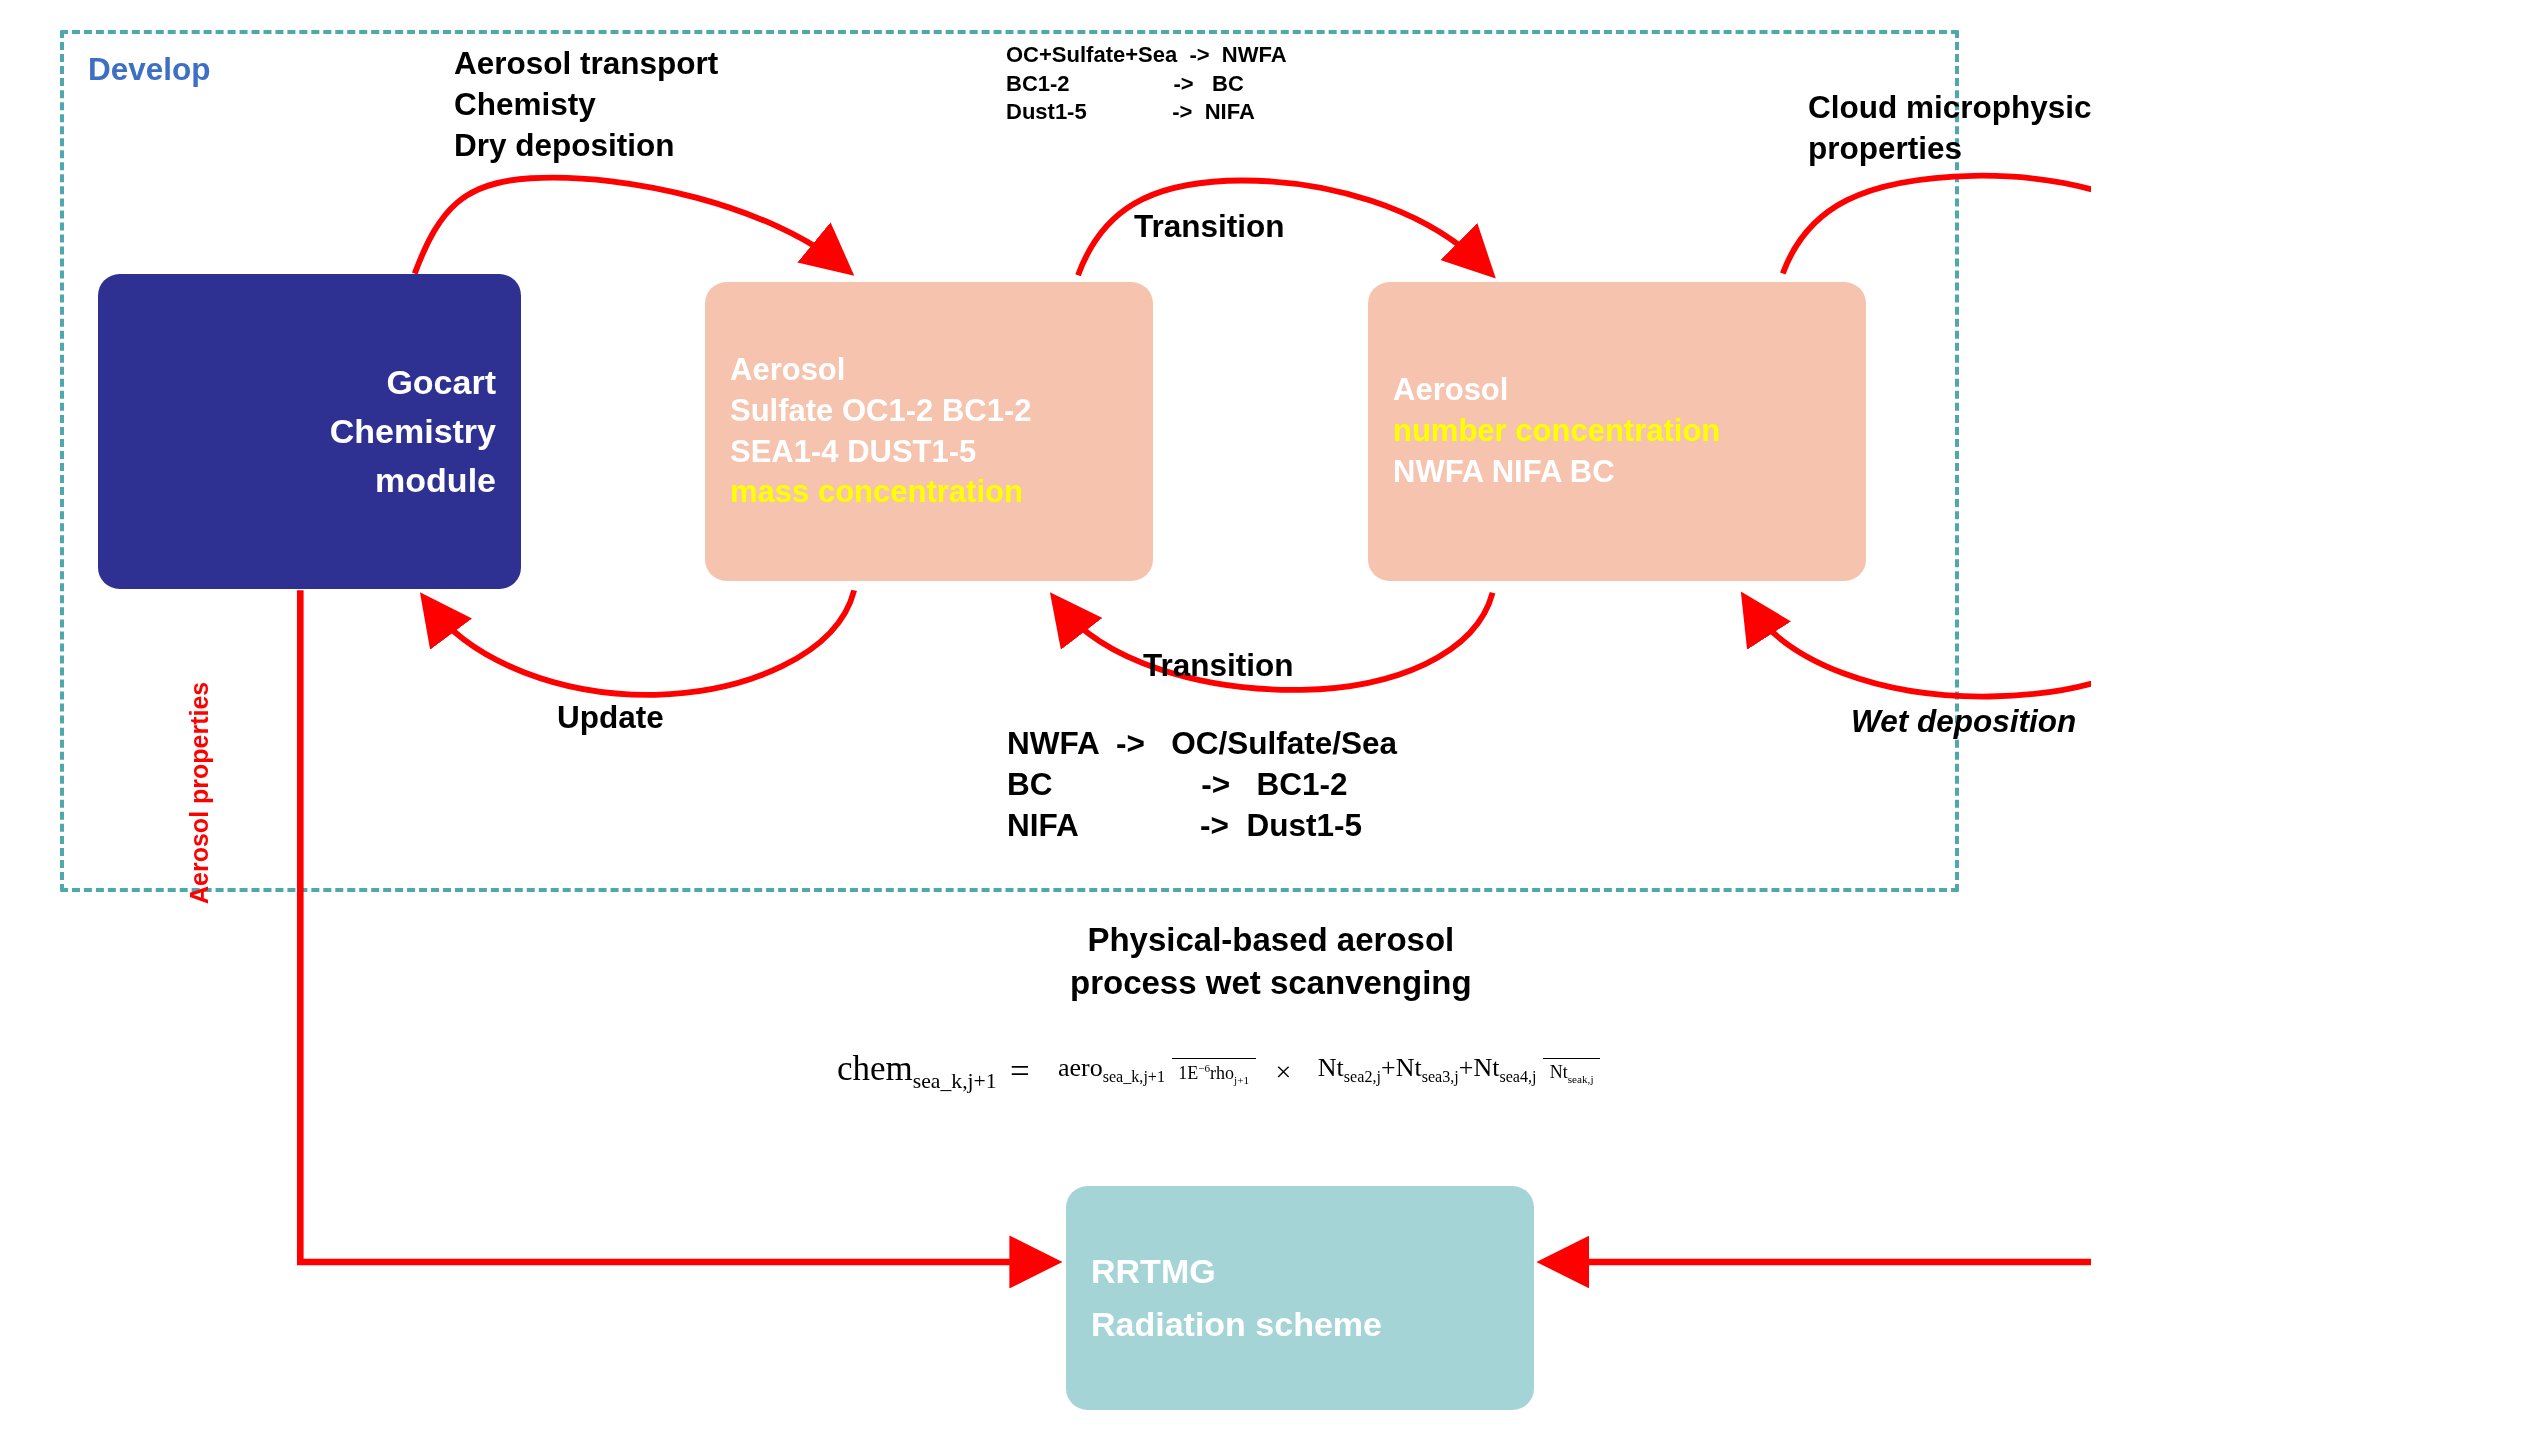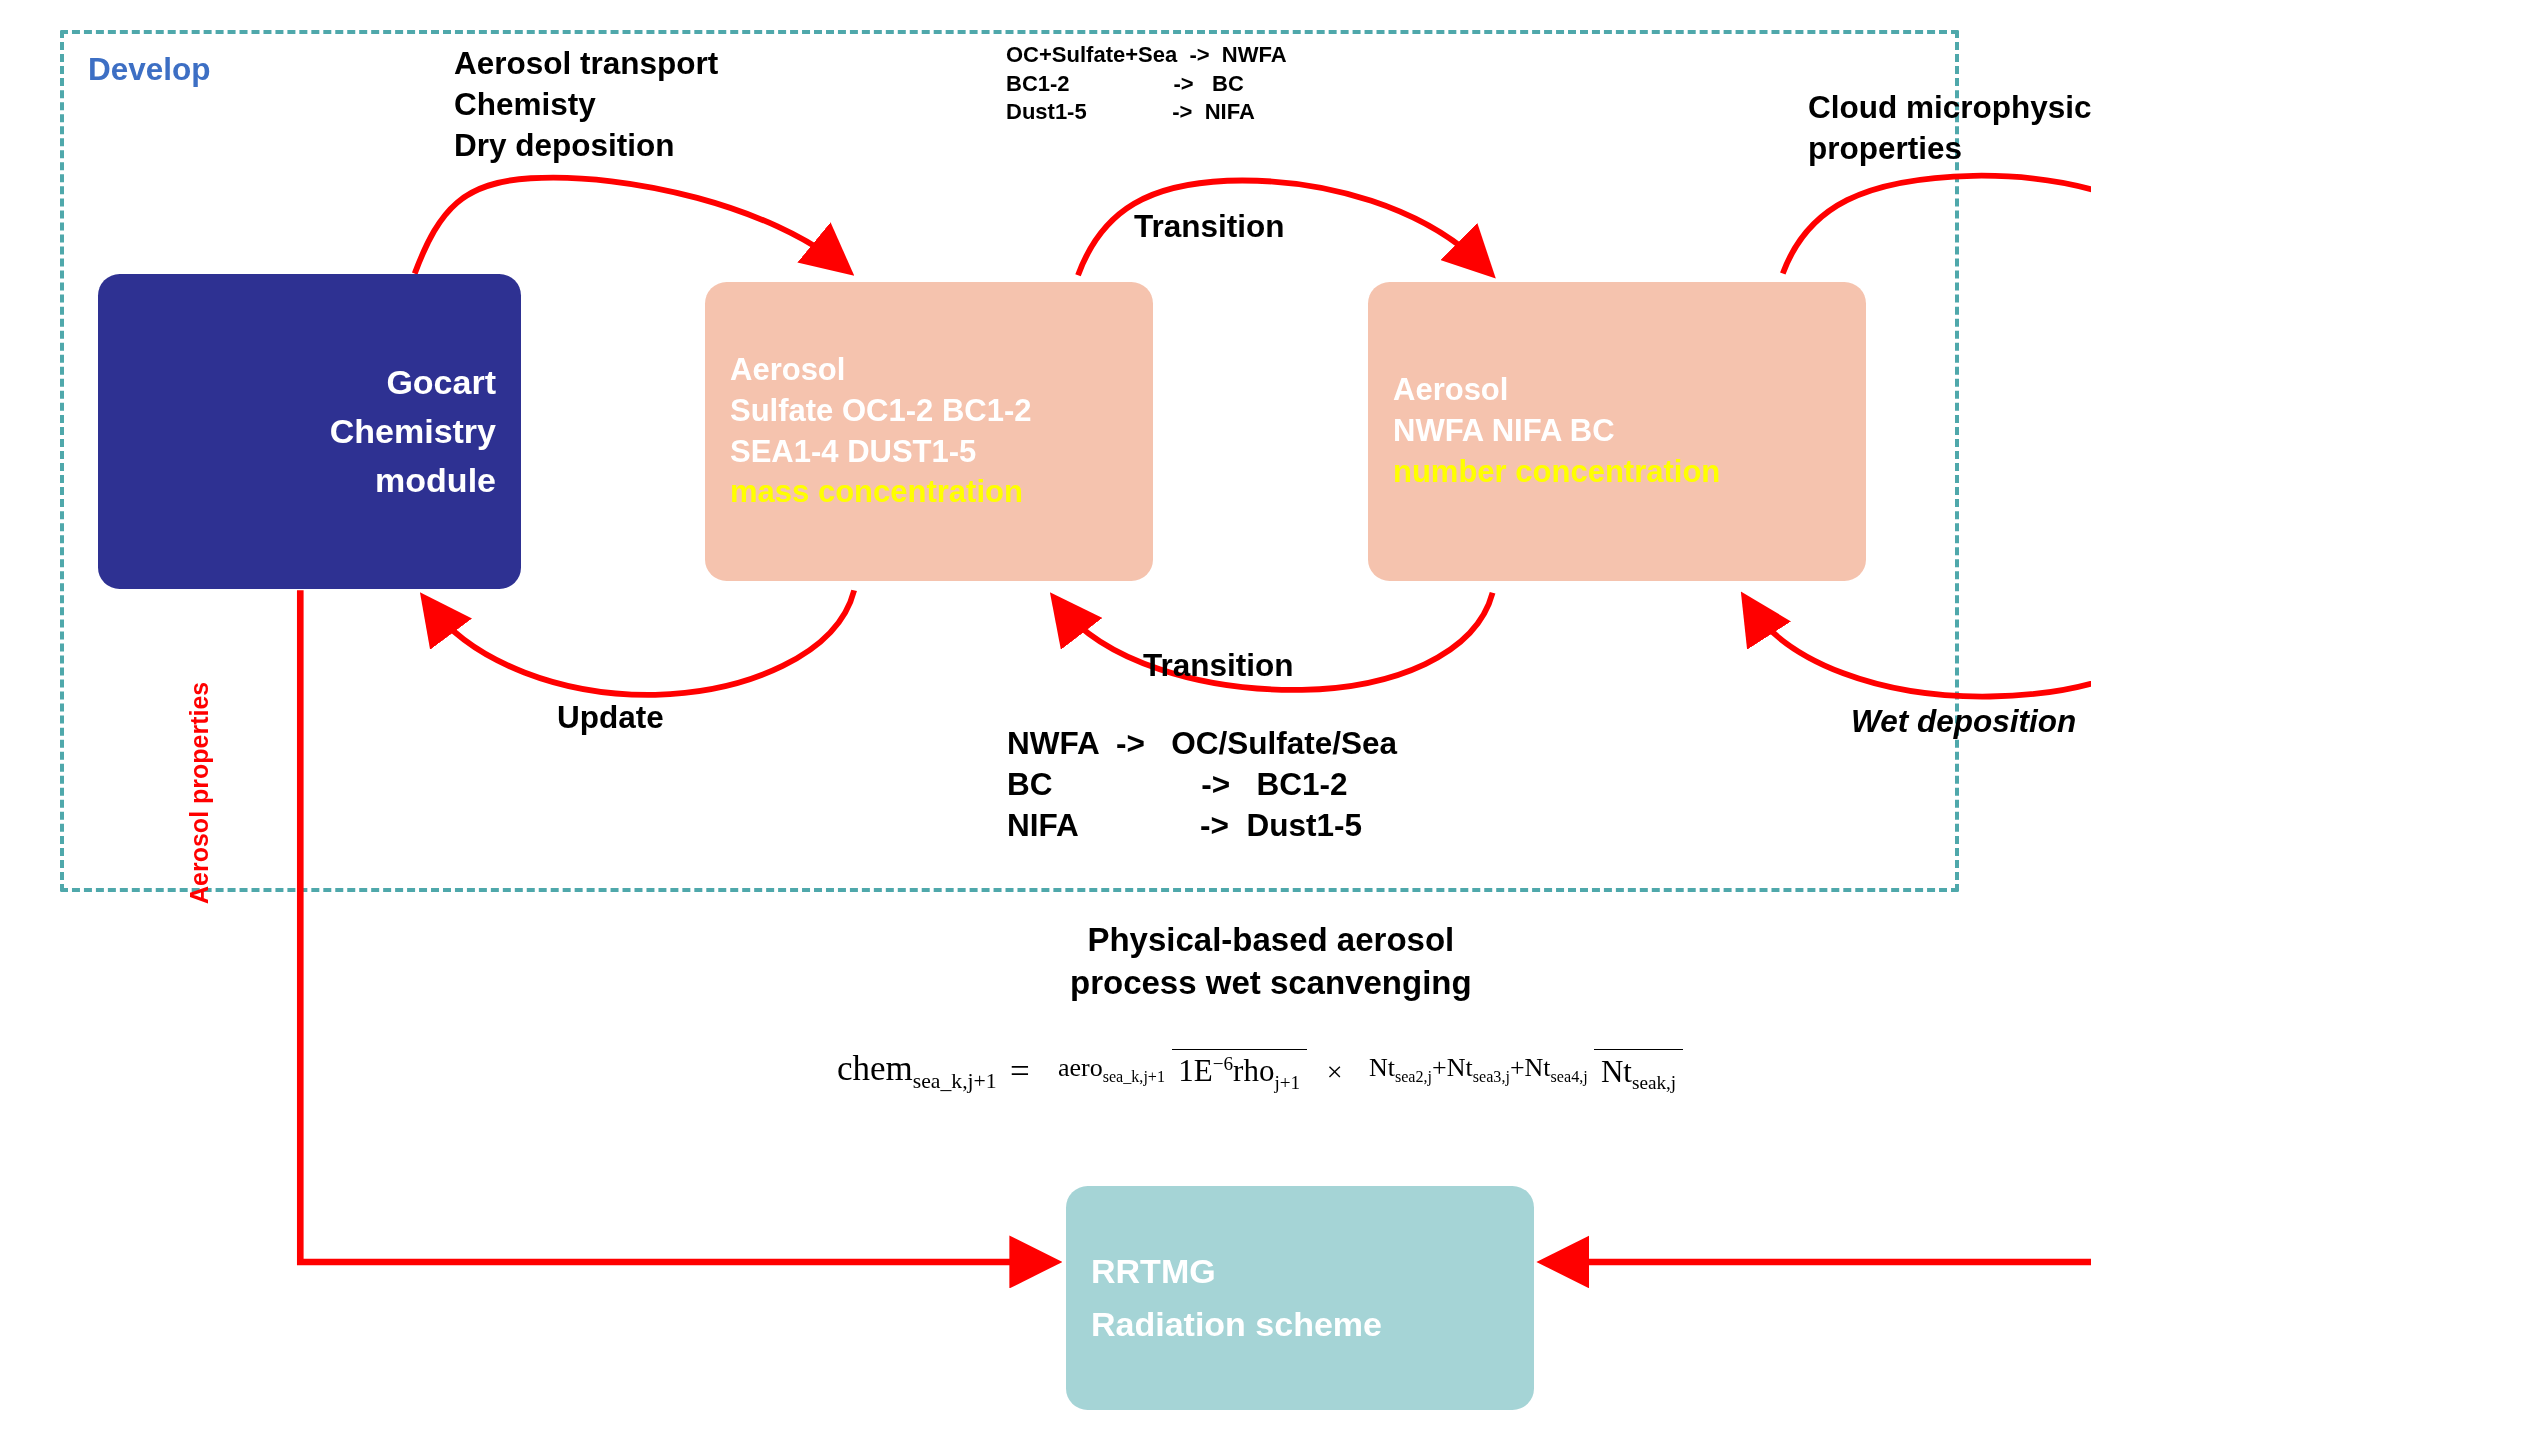--- a/index.html
+++ b/index.html
@@ -124,21 +124,21 @@
     display: flex;
     align-items: center;
     white-space: nowrap;
   }
   #formula .frac {
     display: inline-flex;
     align-items: center;
     margin: 0 8.3px;
   }
   #formula .frac .num { padding: 0 6.6px 3.3px 6.6px; font-size: 26px; }
-  #formula .frac .den { padding: 3.3px 6.6px 0 6.6px; font-size: 31px; border-top: 1.7px solid #000; text-align: center; }
+  #formula .frac .den { padding: 3.3px 6.6px 0 6.6px; font-size: 18px; border-top: 1.7px solid #000; text-align: center; }
   #formula .times { margin: 0 11.6px; font-size: 28px; }
   sub { font-size: 0.62em; }
   sup { font-size: 0.62em; }
 
   
   #arrows {
     left: 0; top: 0;
     width: 2525px; height: 1451px;
     pointer-events: none;
   }
@@ -186,22 +186,22 @@
 
   <div class="abs box box-peach" id="box-aerosol-mass">
     <div class="line">Aerosol</div>
     <div class="line">Sulfate OC1-2 BC1-2</div>
     <div class="line">SEA1-4 DUST1-5</div>
     <div class="line yellow">mass concentration</div>
   </div>
 
   <div class="abs box box-peach" id="box-aerosol-number">
     <div class="line">Aerosol</div>
+    <div class="line yellow">number concentration</div>
     <div class="line">NWFA NIFA BC</div>
-    <div class="line yellow">number concentration</div>
   </div>
 
 
   <div class="abs box box-teal" id="box-rrtmg">
     <div class="line">RRTMG</div>
     <div class="line">Radiation scheme</div>
   </div>
 
   <div class="abs ann" id="ann-transport">Aerosol transport
 Chemisty

